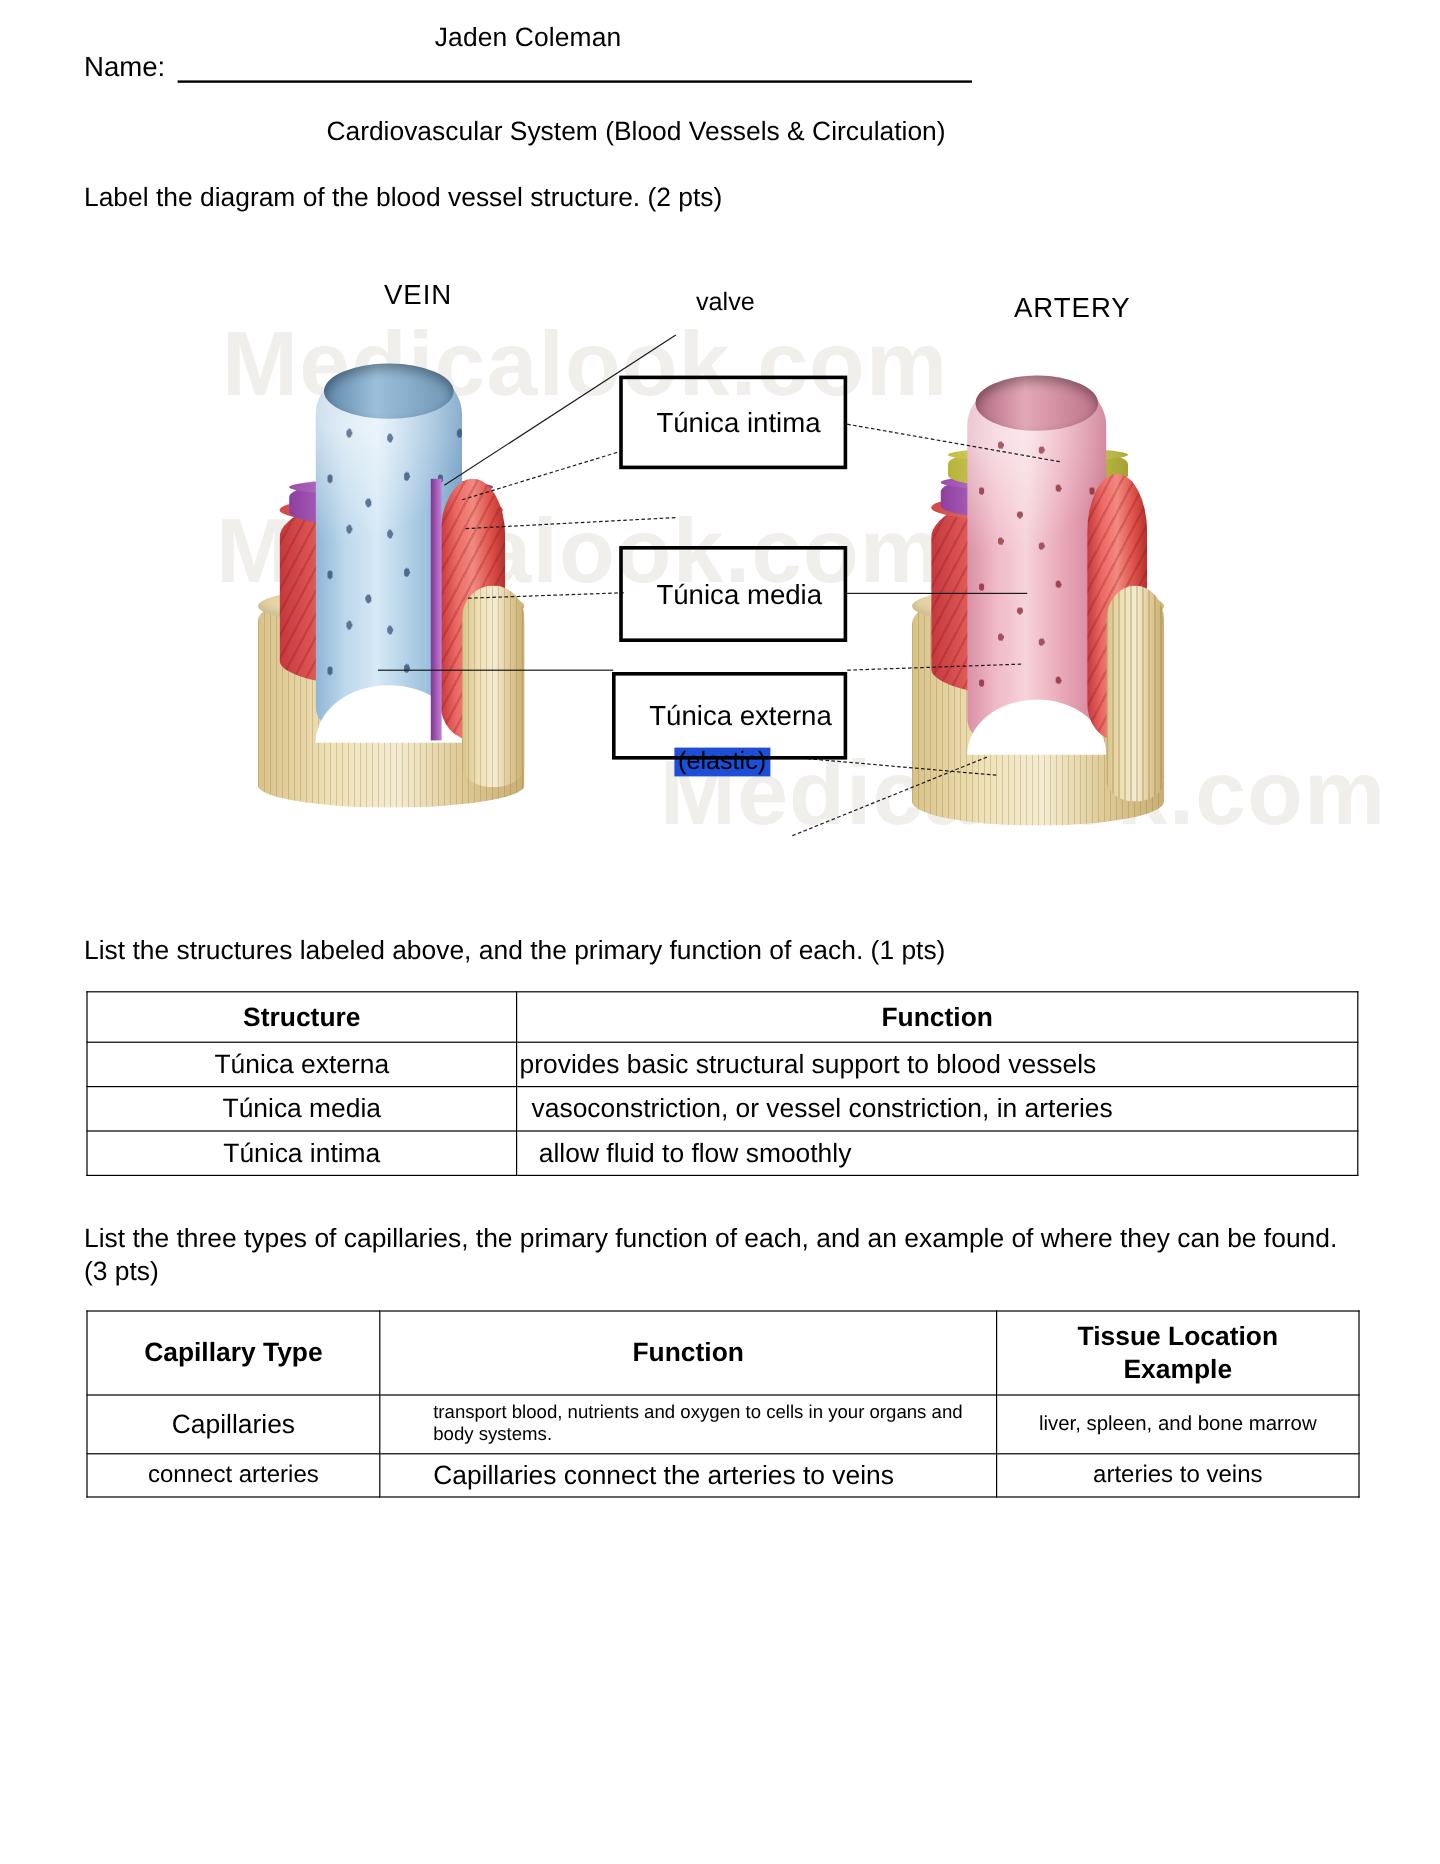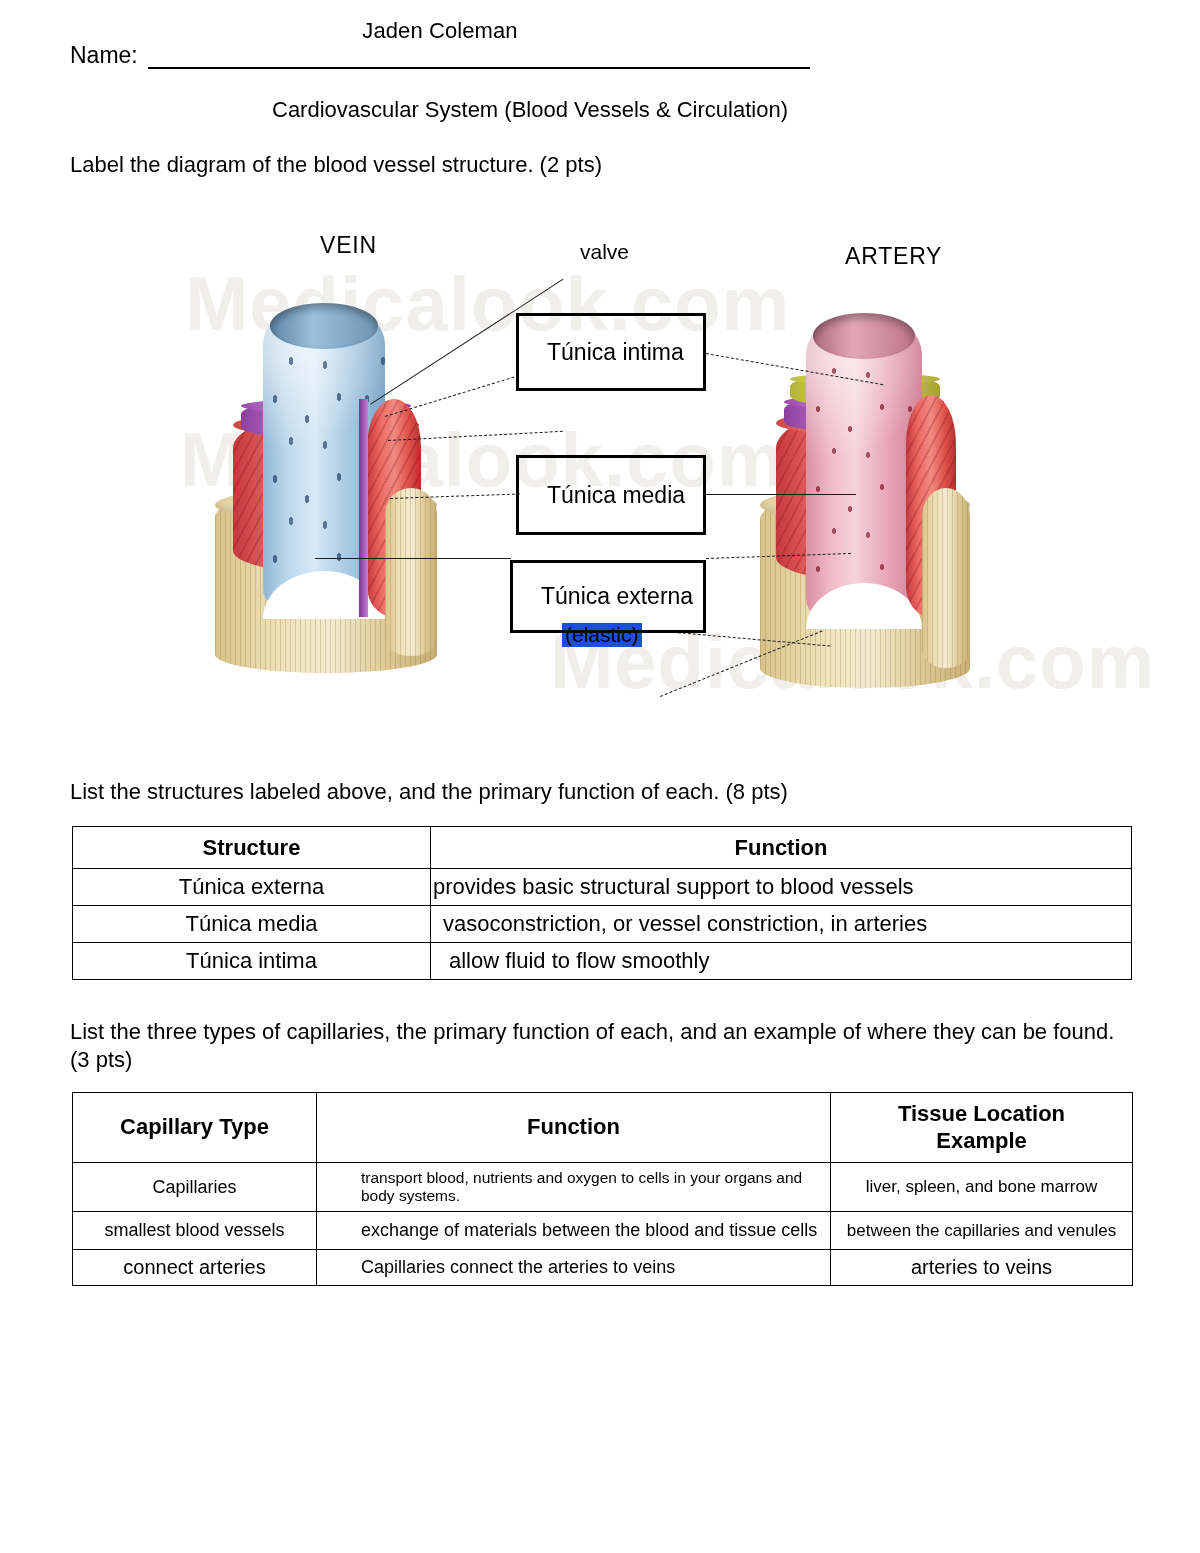--- a/index.html
+++ b/index.html
@@ -260,21 +260,21 @@
     height: 70px; line-height: 1.2;
   }
   .tbl2 td { vertical-align: middle; }
 
   .t2-r1 td { height: 49px; }
   .t2-r2 td { height: 38px; }
   .t2-r3 td { height: 36px; }
 
   .cell-c   { text-align: center; }
   .cell-l   { text-align: left; padding-left: 44px; }
-  .fs22 { font-size: 18px; }
+  .fs22 { font-size: 22px; }
   .fs20 { font-size: 20px; }
   .fs155 { font-size: 15.5px; line-height: 1.18; }
   .fs17 { font-size: 17px; }
 </style>
 </head>
 <body>
 
 <div class="student-name">Jaden Coleman</div>
 
 <div class="name-row">
@@ -355,21 +355,21 @@
       <span>Túnica intima</span>
     </div>
   <div class="lbox box-media">
       <span>Túnica media</span>
     </div>
   <div class="lbox box-externa">
       <span>Túnica externa</span>
     </div>
 </div>
 
-<div class="instr2">List the structures labeled above, and the primary function of each. (8 pts)</div>
+<div class="instr2">List the structures labeled above, and the primary function of each. (1 pts)</div>
 
 <table class="tbl1">
   <colgroup>
       <col class="c1">
       <col>
     </colgroup>
   <thead>
     <tr>
       <th>Structure</th>
       <th>Function</th>
@@ -408,24 +408,19 @@
         <div>Example</div>
       </th>
     </tr>
   </thead>
   <tbody>
     <tr class="t2-r1">
       <td class="cell-c fs22">Capillaries</td>
       <td class="cell-l fs155">transport blood, nutrients and oxygen to cells in your organs and body systems.</td>
       <td class="cell-c fs17">liver, spleen, and bone marrow</td>
     </tr>
-    <tr class="t2-r2">
-      <td class="cell-c fs22">smallest blood vessels</td>
-      <td class="cell-l fs22">exchange of materials between the blood and tissue cells</td>
-      <td class="cell-c fs17">between the capillaries and venules</td>
-    </tr>
     <tr class="t2-r3">
       <td class="cell-c fs20">connect arteries</td>
       <td class="cell-l fs22">Capillaries connect the arteries to veins</td>
       <td class="cell-c fs20">arteries to veins</td>
     </tr>
   </tbody>
 </table>
 
 </body></html>

